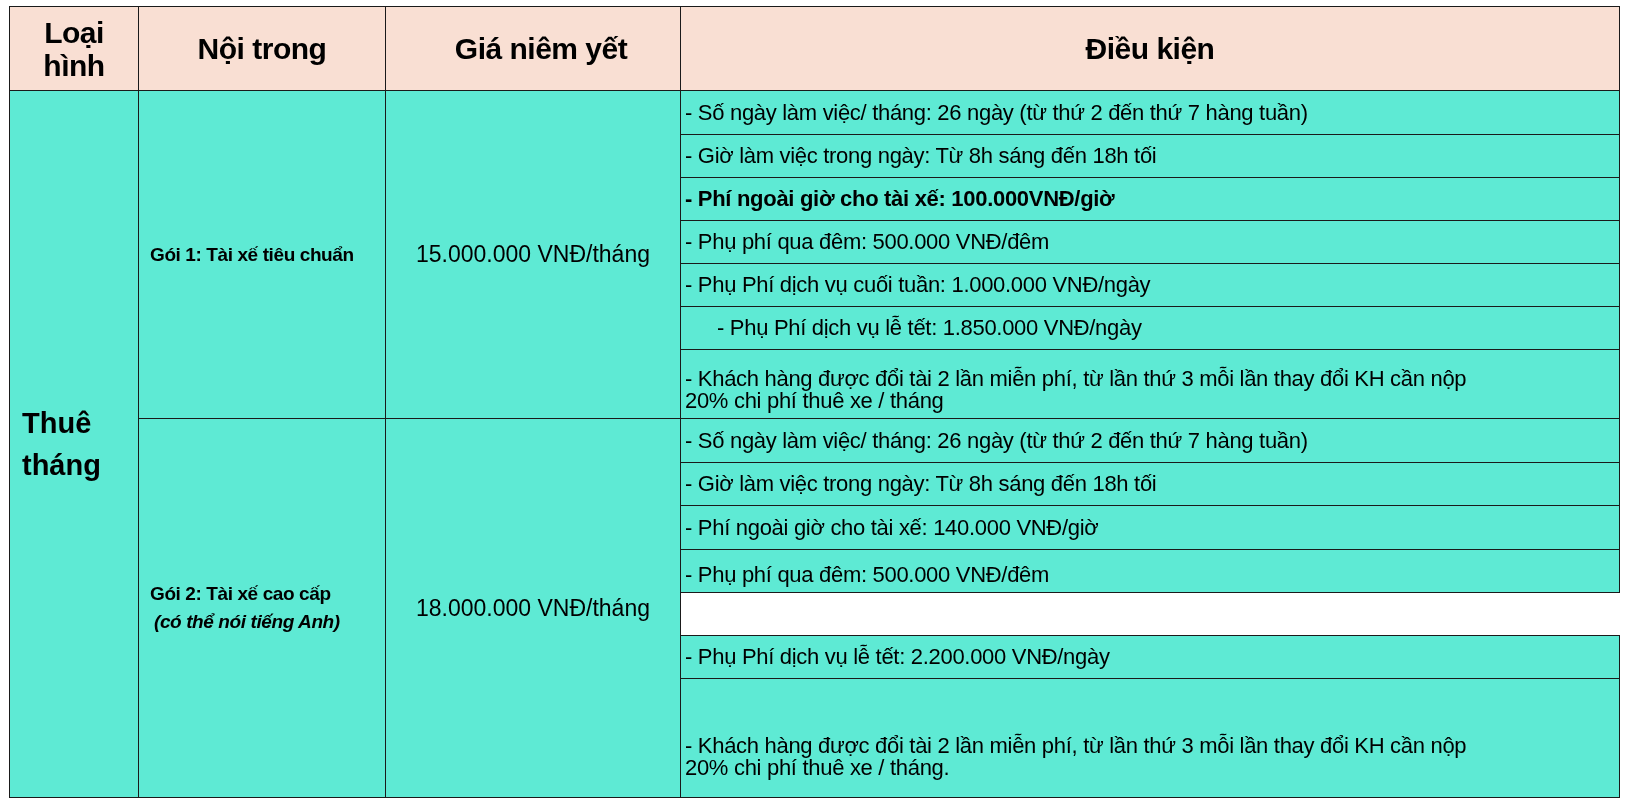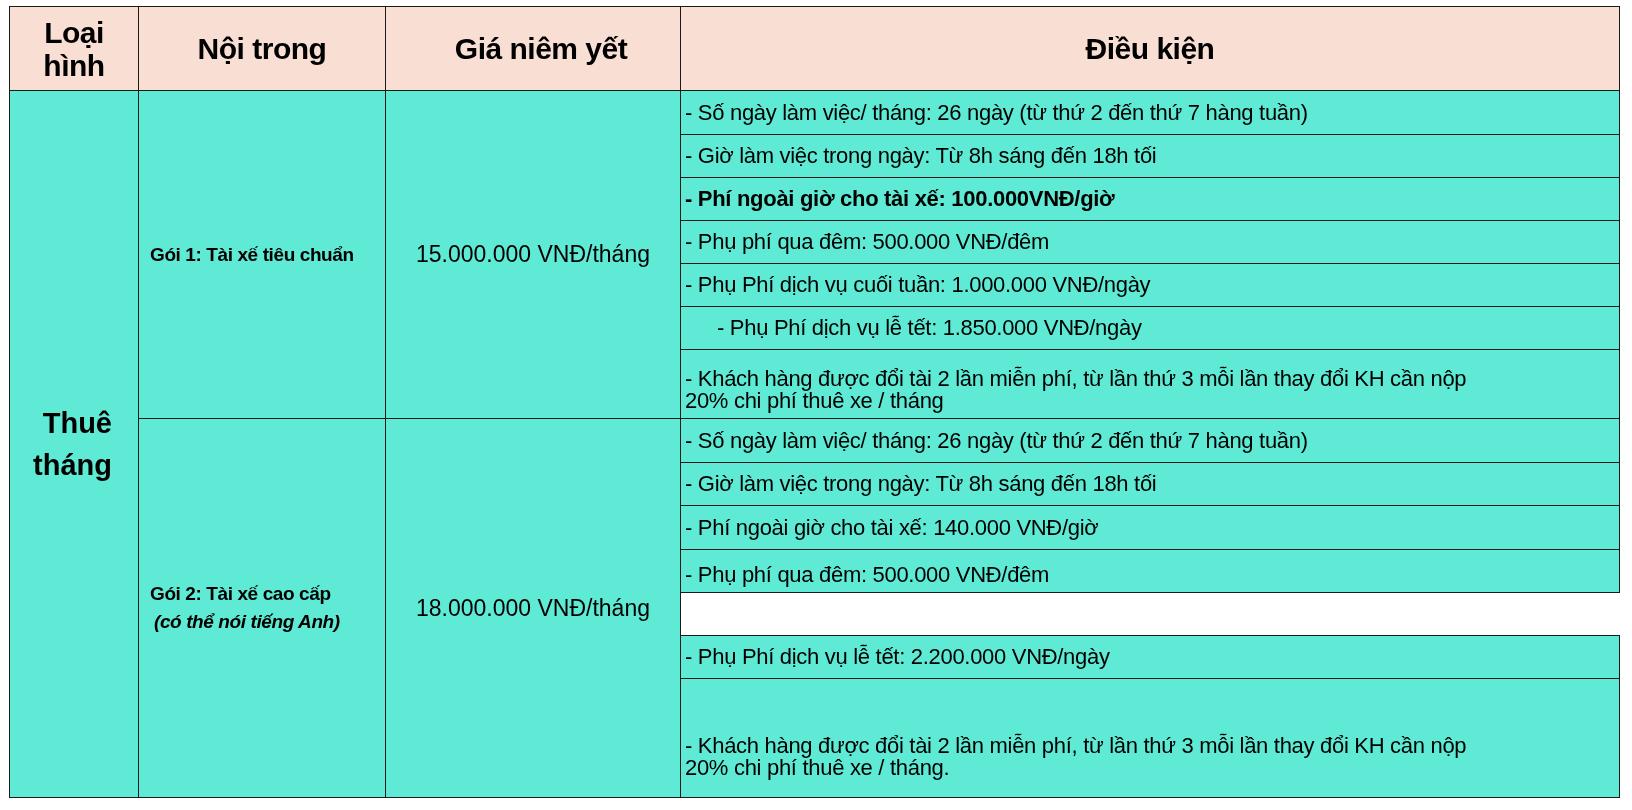--- a/index.html
+++ b/index.html
@@ -31,21 +31,21 @@
     <span>Nội trong</span>
   </div>
   <div class="cell hdr" style="left:376px;top:0;width:296px;height:85px;padding-left:16px;">
     <span>Giá niêm yết</span>
   </div>
   <div class="cell hdr" style="left:671px;top:0;width:940px;height:85px;">
     <span>Điều kiện</span>
   </div>
 
   <div class="cell type-cell" style="left:0;top:84px;width:130px;height:708px;">
-    <span style="width:90px;text-align:right;">Thuê tháng</span>
+    <span style="width:90px;">Thuê tháng</span>
   </div>
 
   <div class="cell pkg-cell" style="left:129px;top:84px;width:248px;height:329px;padding-left:11px;text-align:right;">
     <span>Gói 1: Tài xế tiêu chuẩn</span>
   </div>
   <div class="cell price-cell" style="left:376px;top:84px;width:296px;height:329px;">
     <span>15.000.000 VNĐ/tháng</span>
   </div>
   <div class="cell cond" style="left:671px;top:84px;width:940px;height:45px;">
     <span>- Số ngày làm việc/ tháng: 26 ngày (từ thứ 2 đến thứ 7 hàng tuần)</span>

